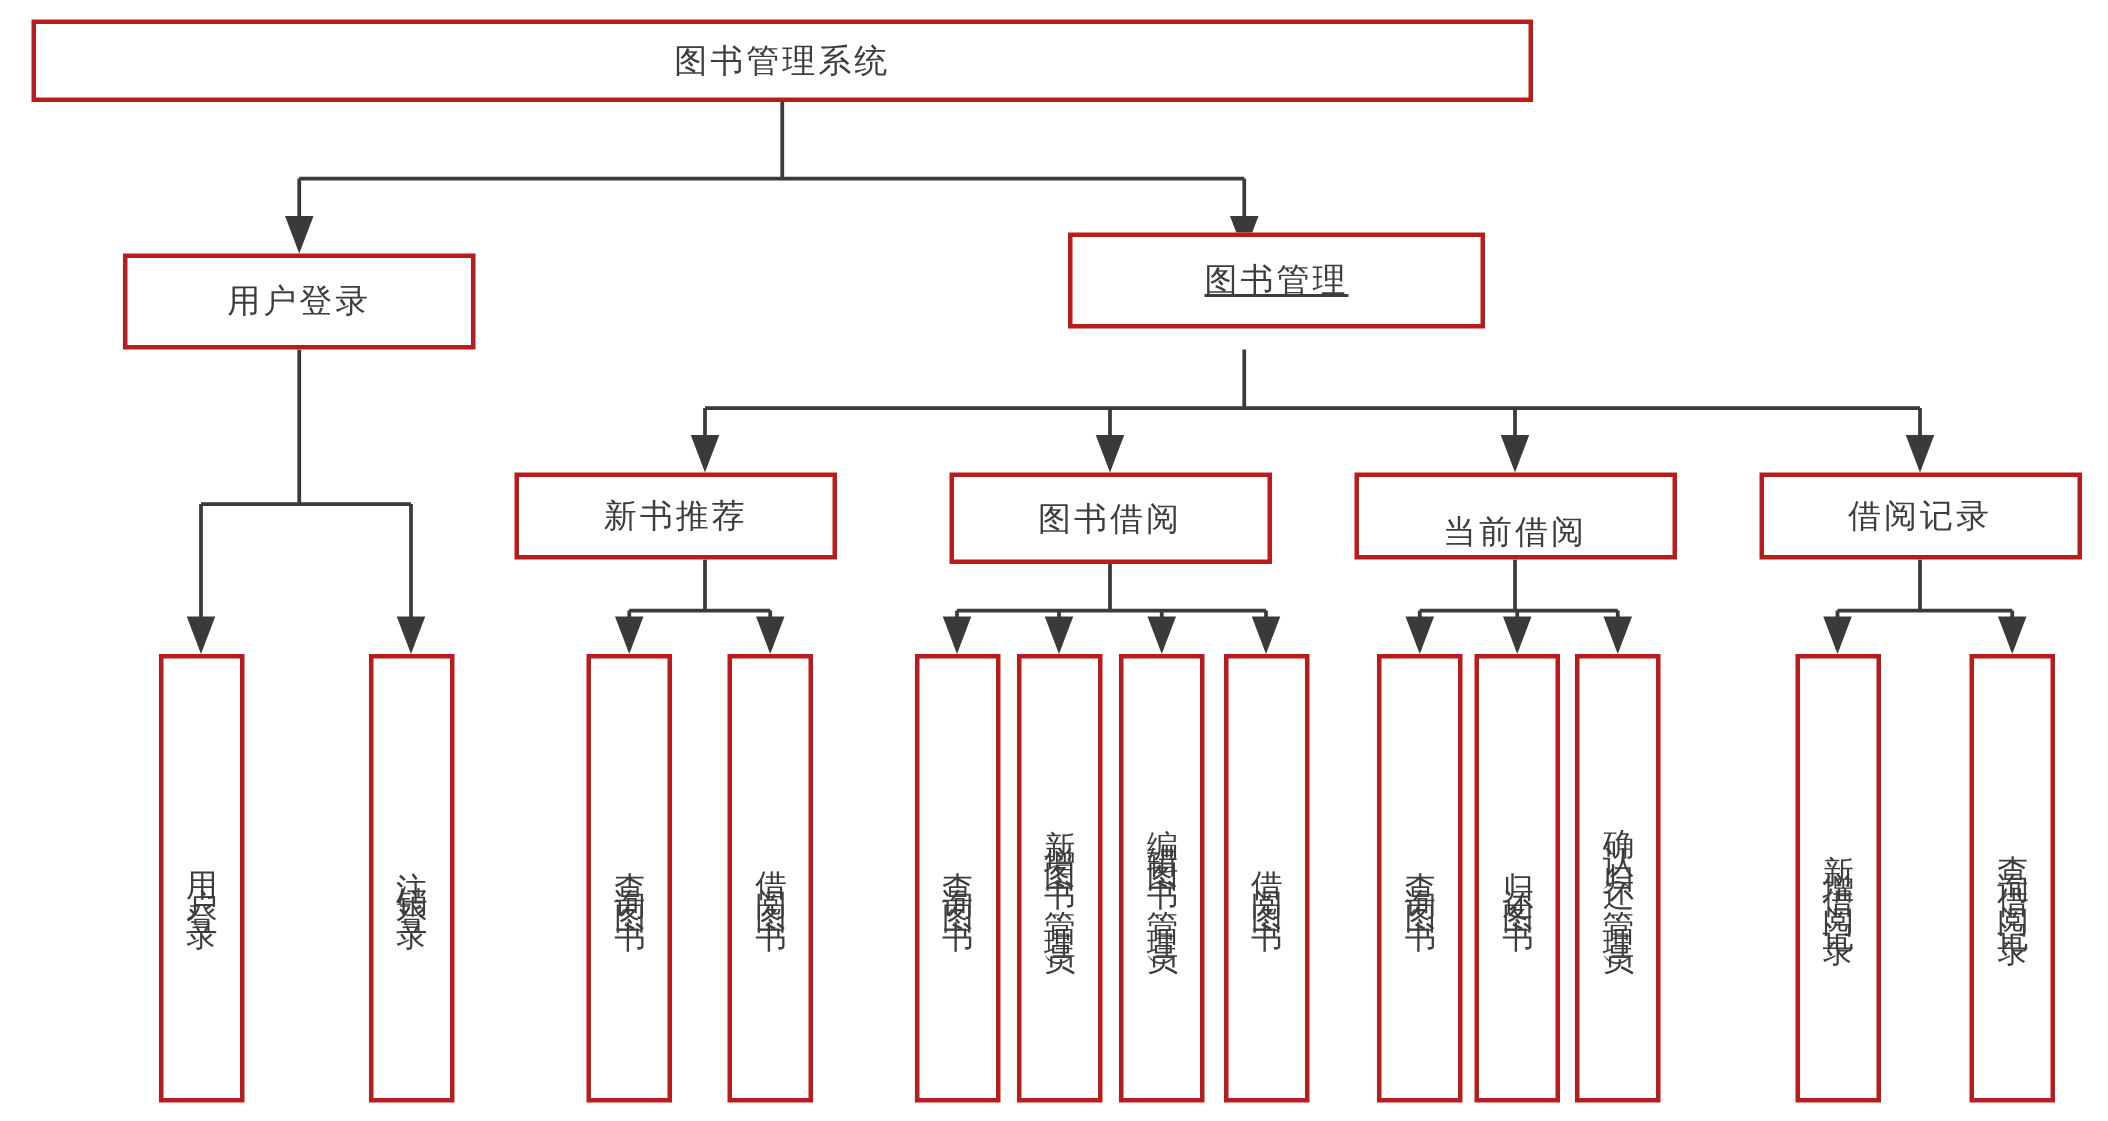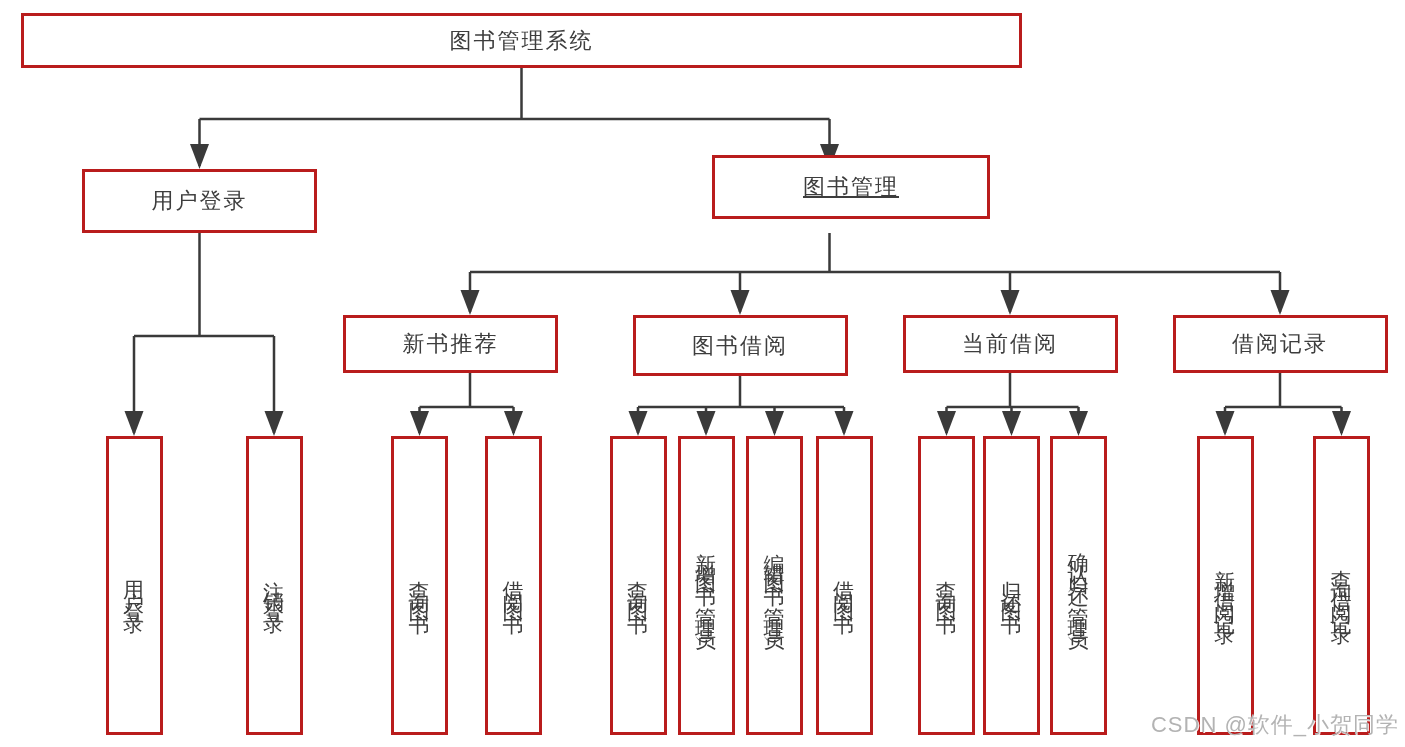--- a/index.html
+++ b/index.html
@@ -91,21 +91,21 @@
   <div class="node h" style="left:712px; top:155px; width:278px; height:64px;text-decoration:underline;">
     <span>图书管理</span>
   </div>
 
   <div class="node h" style="left:343px; top:315px; width:215px; height:58px;font-family:Liberation Mono, monospace;">
     <span>新书推荐</span>
   </div>
   <div class="node h" style="left:632.5px; top:315px; width:215px; height:61px;">
     <span>图书借阅</span>
   </div>
-  <div class="node h" style="left:902.5px; top:315px; width:215px; height:58px;">
+  <div class="node h" style="left:902.5px; top:315px; width:215px; height:58px;align-items:flex-end;">
     <span>当前借阅</span>
   </div>
   <div class="node h" style="left:1172.5px; top:315px; width:215px; height:58px;align-items:center;">
     <span>借阅记录</span>
   </div>
 
   <div class="node v" style="left:105.5px; top:436px; width:57px; height:299px;">
     <span>用户登录</span>
   </div>
   <div class="node v" style="left:245.5px; top:436px; width:57px; height:299px;">
@@ -142,15 +142,14 @@
     <span>确认归还（管理员）</span>
   </div>
 
   <div class="node v" style="left:1196.5px; top:436px; width:57px; height:299px;">
     <span>新增借阅记录</span>
   </div>
   <div class="node v" style="left:1313px; top:436px; width:57px; height:299px;">
     <span>查询借阅记录</span>
   </div>
 
-  <div class="watermark">CSDN @软件_小贺同学</div>
 
 </div>
 
 </body></html>

